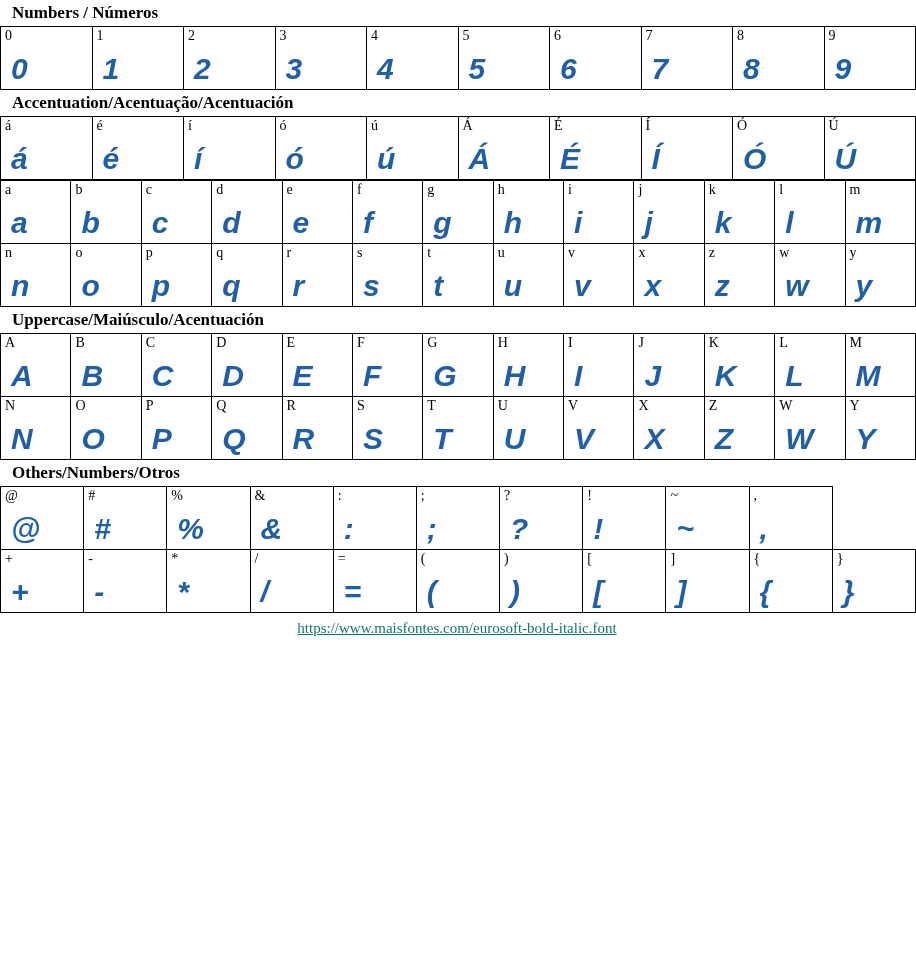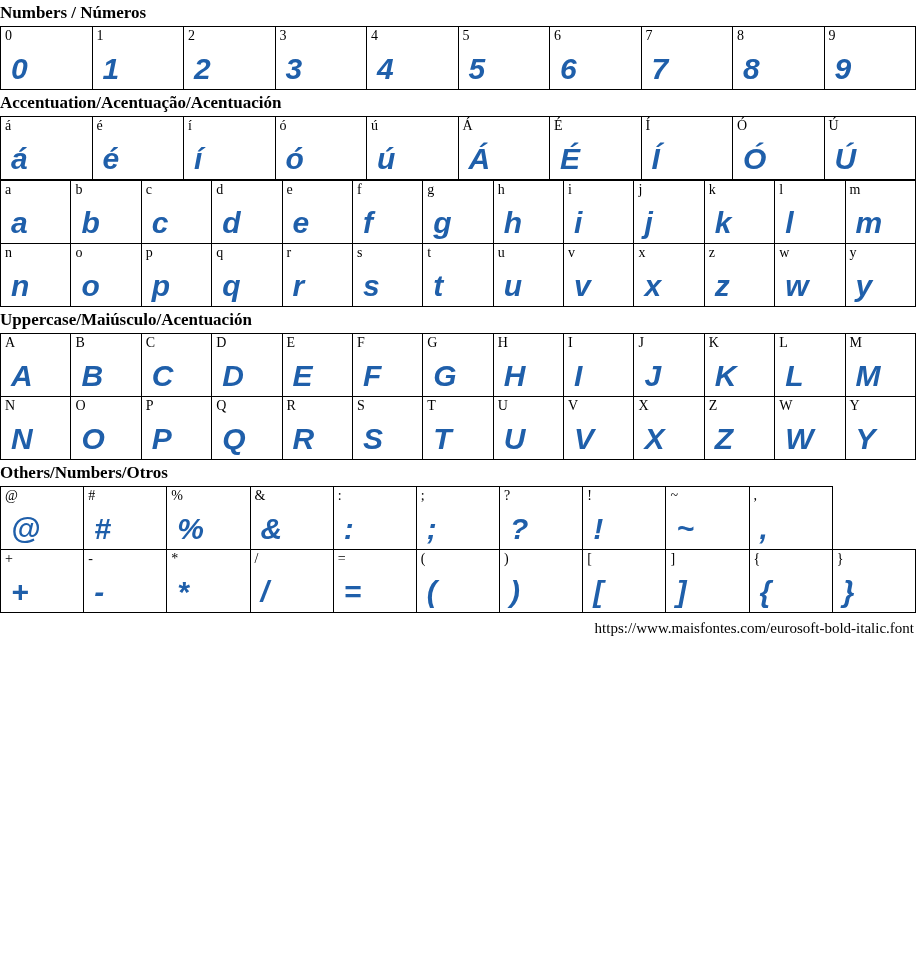--- a/index.html
+++ b/index.html
@@ -16,21 +16,21 @@
   }
   .page {
     width: 916px;
     position: relative;
   }
   .section-title {
     font-family: "Liberation Serif", serif;
     font-weight: bold;
     font-size: 17px;
     line-height: 26px;
-    padding-left: 0;
+    padding-left: 12px;
     color: #000000;
   }
   table.glyph-table {
     border-collapse: collapse;
     width: 916px;
     table-layout: fixed;
   }
   table.glyph-table td {
     border: 1px solid #000000;
     height: 62px;
@@ -54,26 +54,27 @@
     left: 10px;
     font-family: "Liberation Sans", sans-serif;
     font-weight: bold;
     font-style: italic;
     font-size: 30px;
     line-height: 32px;
     color: #1f5faa;
     letter-spacing: 0.5px;
   }
   .footer-url {
-    text-align: right;
+    text-align: center;
     font-family: "Liberation Serif", serif;
     font-size: 15px;
     line-height: 22px;
     padding: 4px 2px 0 0;
-    color: #000000;
+    color: #0f766e;
+    text-decoration: underline;
   }
 </style>
 </head>
 <body>
 
 <div class="page">
 
   <div class="section-title">Numbers / Números</div>
   <table class="glyph-table">
     <tbody>

